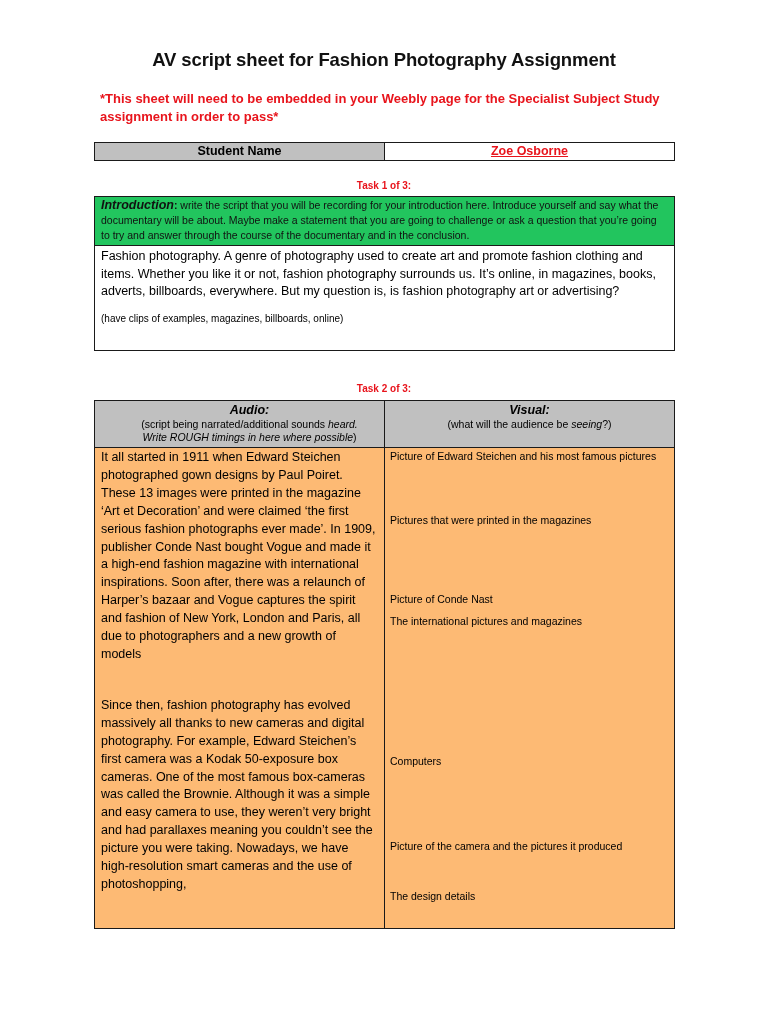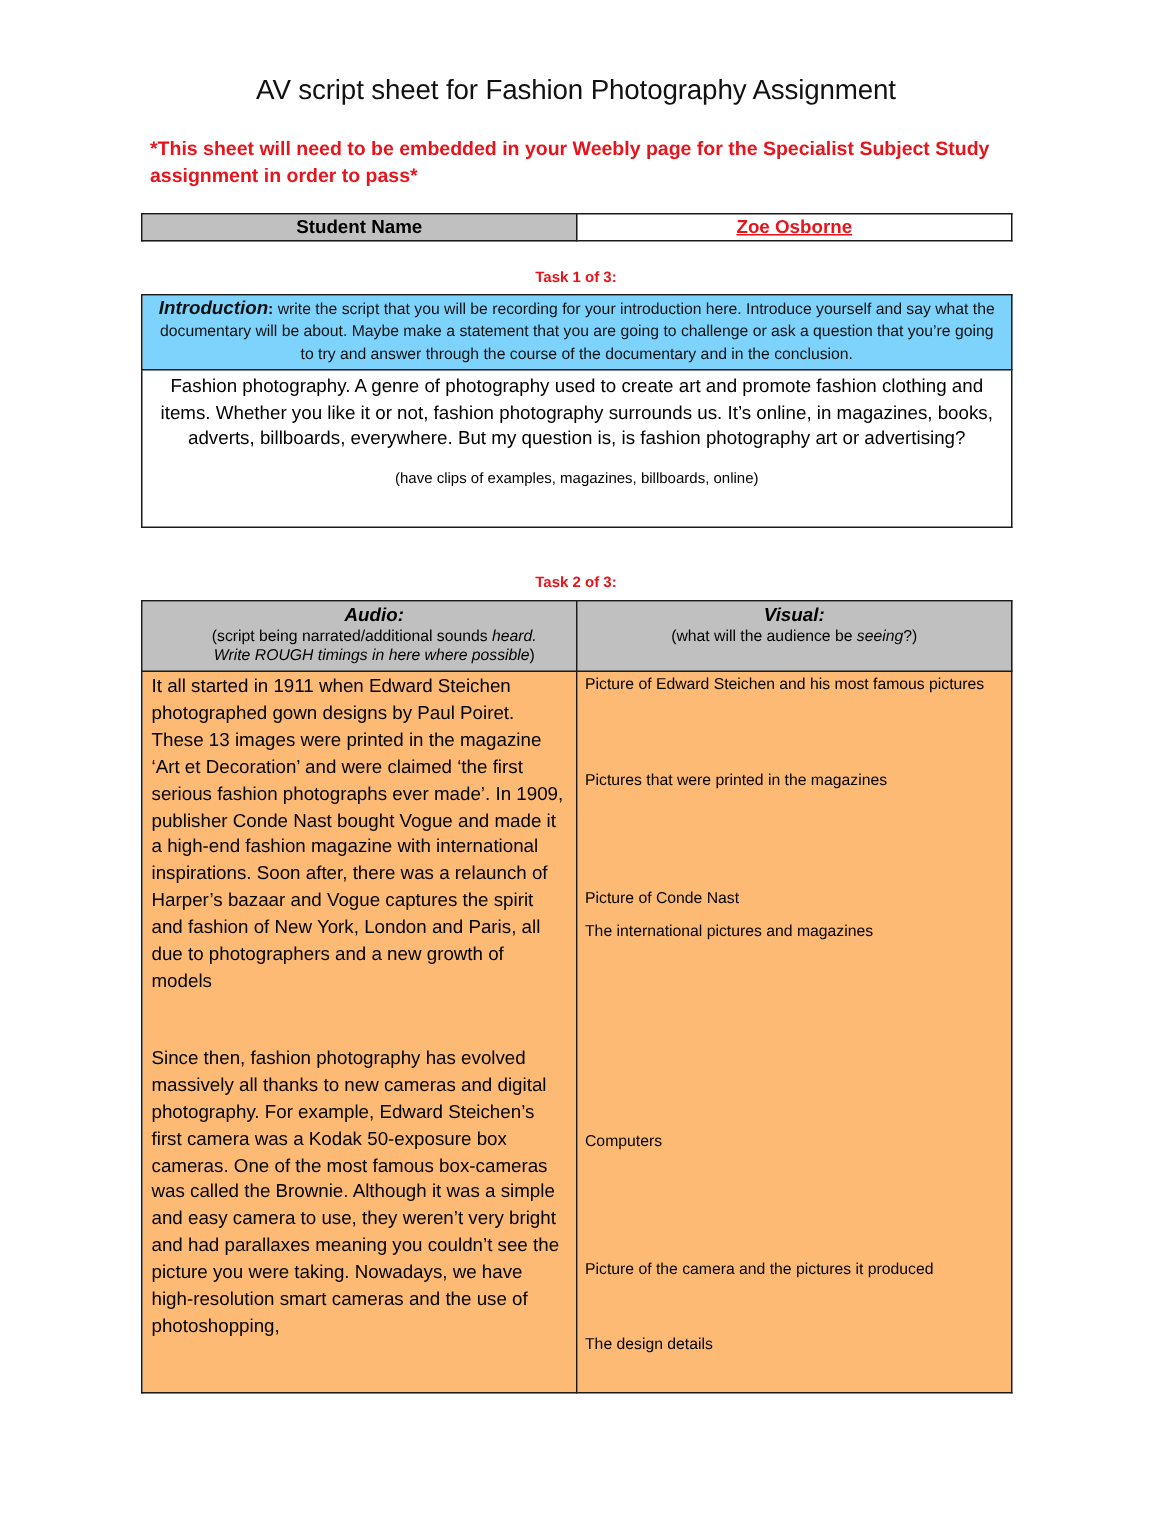--- a/index.html
+++ b/index.html
@@ -1,21 +1,21 @@
 <!DOCTYPE html>
 <html><head>
   <meta charset="utf-8">
   <style>
     * { box-sizing: border-box; margin: 0; padding: 0; }
     html, body { width: 768px; height: 1024px; background: #ffffff; overflow: hidden; }
     body { font-family: "Liberation Sans", "DejaVu Sans", sans-serif; color: #000; position: relative; }
 
     .page-title {
       position: absolute; left: 0; top: 49px; width: 768px;
-      text-align: center; font-size: 18.5px; font-weight: normal; color: #111;
+      text-align: center; font-size: 18.5px; font-weight: bold; color: #111;
       letter-spacing: -0.1px;
     }
     .notice {
       position: absolute; left: 100px; top: 90px; width: 568px;
       font-size: 13px; font-weight: bold; color: #e8141c;
       line-height: 18px;
     }
 
     table { border-collapse: collapse; position: absolute; left: 94px; width: 581px; }
     td, th { border: 1.5px solid #1a1a1a; }
@@ -27,26 +27,26 @@
 
     .task-label {
       position: absolute; left: 0; width: 768px; text-align: center;
       font-size: 10px; font-weight: bold; color: #e8141c;
     }
     .task1-label { top: 180px; }
     .task2-label { top: 383px; }
 
     .intro-table { top: 196px; }
     .intro-table .instr-cell {
-      background: #7dd3fc; text-align: center; font-size: 10.5px; line-height: 15px;
+      background: #22c55e; font-size: 10.5px; line-height: 15px;
       padding: 1px 6px 2px 6px; color: #111;
     }
     .intro-table .instr-cell .lead { font-style: italic; font-weight: bold; font-size: 12.5px; }
     .intro-table .content-cell {
-      background: #fff; text-align: center; font-size: 12.5px; line-height: 17.5px;
+      background: #fff; text-align: left; font-size: 12.5px; line-height: 17.5px;
       padding: 2px 6px 2px 6px; height: 105px; vertical-align: top;
     }
     .intro-table .content-cell .note { font-size: 10px; margin-top: 11px; line-height: 13px; }
 
     .av-table { top: 400px; }
     .av-table .hdr {
       background: #c0c0c0; text-align: center; vertical-align: top;
       font-size: 10.5px; line-height: 13px; padding: 1px 4px 3px 4px; font-weight: normal;
     }
     .av-table .hdr .h-title { font-style: italic; font-weight: bold; font-size: 12.5px; line-height: 16px; display: block; }

